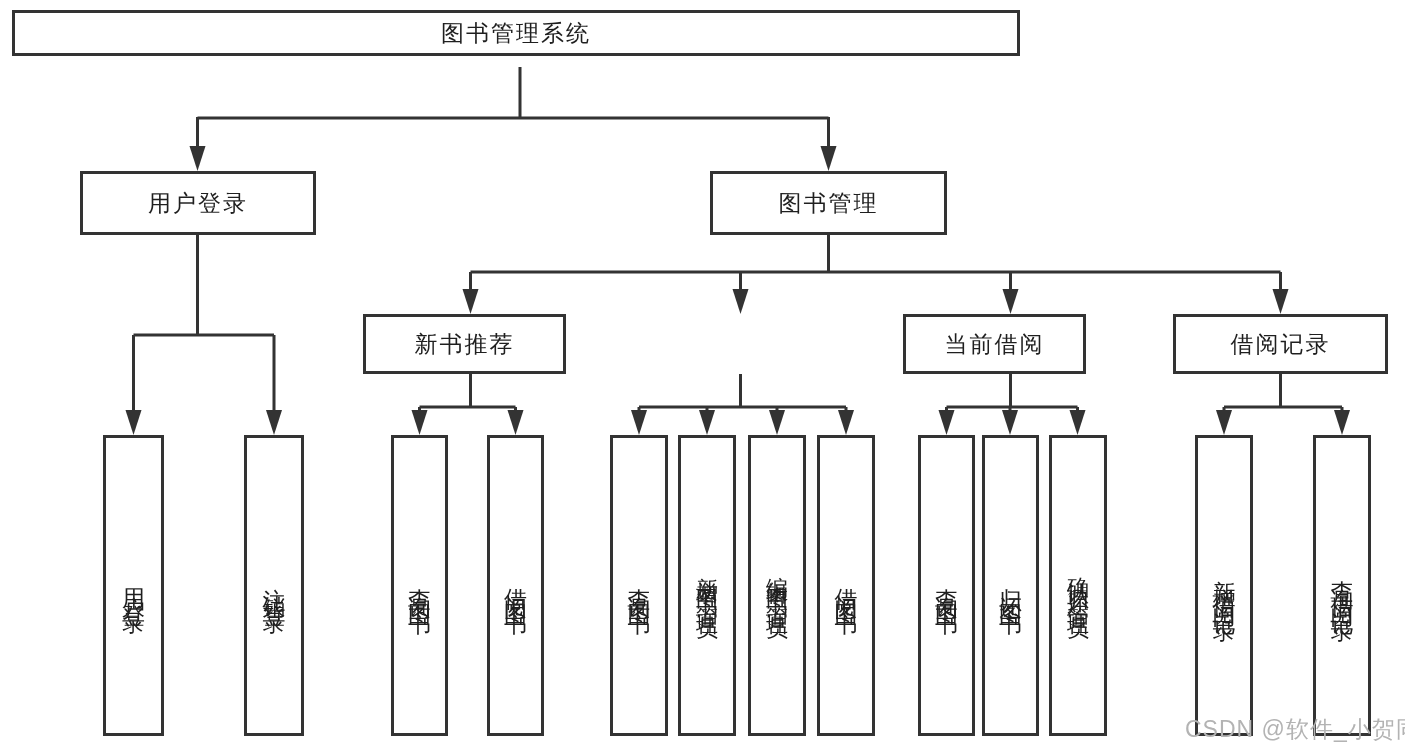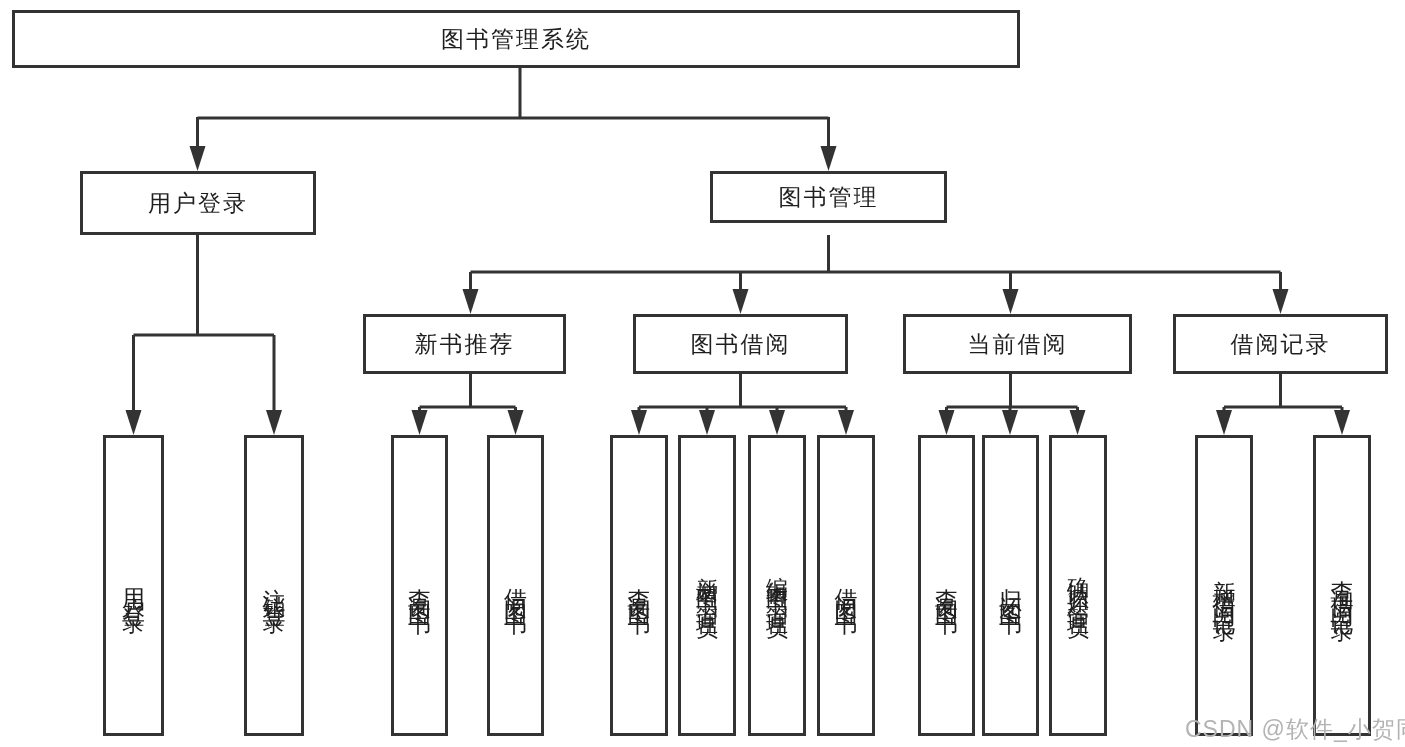--- a/index.html
+++ b/index.html
@@ -85,28 +85,27 @@
 
       <path d="M938.5 410 H954.5 L946.5 435 Z"></path>
       <path d="M1002 410 H1018 L1010 435 Z"></path>
       <path d="M1069.5 410 H1085.5 L1077.5 435 Z"></path>
 
       <path d="M1216 410 H1232 L1224 435 Z"></path>
       <path d="M1334 410 H1350 L1342 435 Z"></path>
     </g>
   </svg>
 
-  <div class="node hnode" style="left:12px;top:10px;width:1008px;height:58px;">图书管理系统</div>
+  <div class="node hnode" style="left:12px;top:10px;width:1008px;height:46px;">图书管理系统</div>
 
   <div class="node hnode" style="left:80px;top:171px;width:236px;height:64px;">用户登录</div>
-  <div class="node hnode" style="left:710px;top:171px;width:237px;height:52px;">图书管理</div>
+  <div class="node hnode" style="left:710px;top:171px;width:237px;height:64px;">图书管理</div>
 
   <div class="node hnode" style="left:363px;top:314px;width:203px;height:60px;">新书推荐</div>
-  <div class="node hnode" style="left:633px;top:314px;width:215px;height:60px;">图书借阅</div>
-  <div class="node hnode" style="left:903px;top:314px;width:229px;height:60px;">当前借阅</div>
+  <div class="node hnode" style="left:903px;top:314px;width:183px;height:60px;">当前借阅</div>
   <div class="node hnode" style="left:1173px;top:314px;width:215px;height:60px;">借阅记录</div>
 
   <div class="node vnode" style="left:103px;top:435px;width:61px;height:301px;">
     <span>用户登录</span>
   </div>
   <div class="node vnode" style="left:244px;top:435px;width:60px;height:301px;">
     <span>注销登录</span>
   </div>
 
   <div class="node vnode" style="left:391px;top:435px;width:57px;height:301px;">

